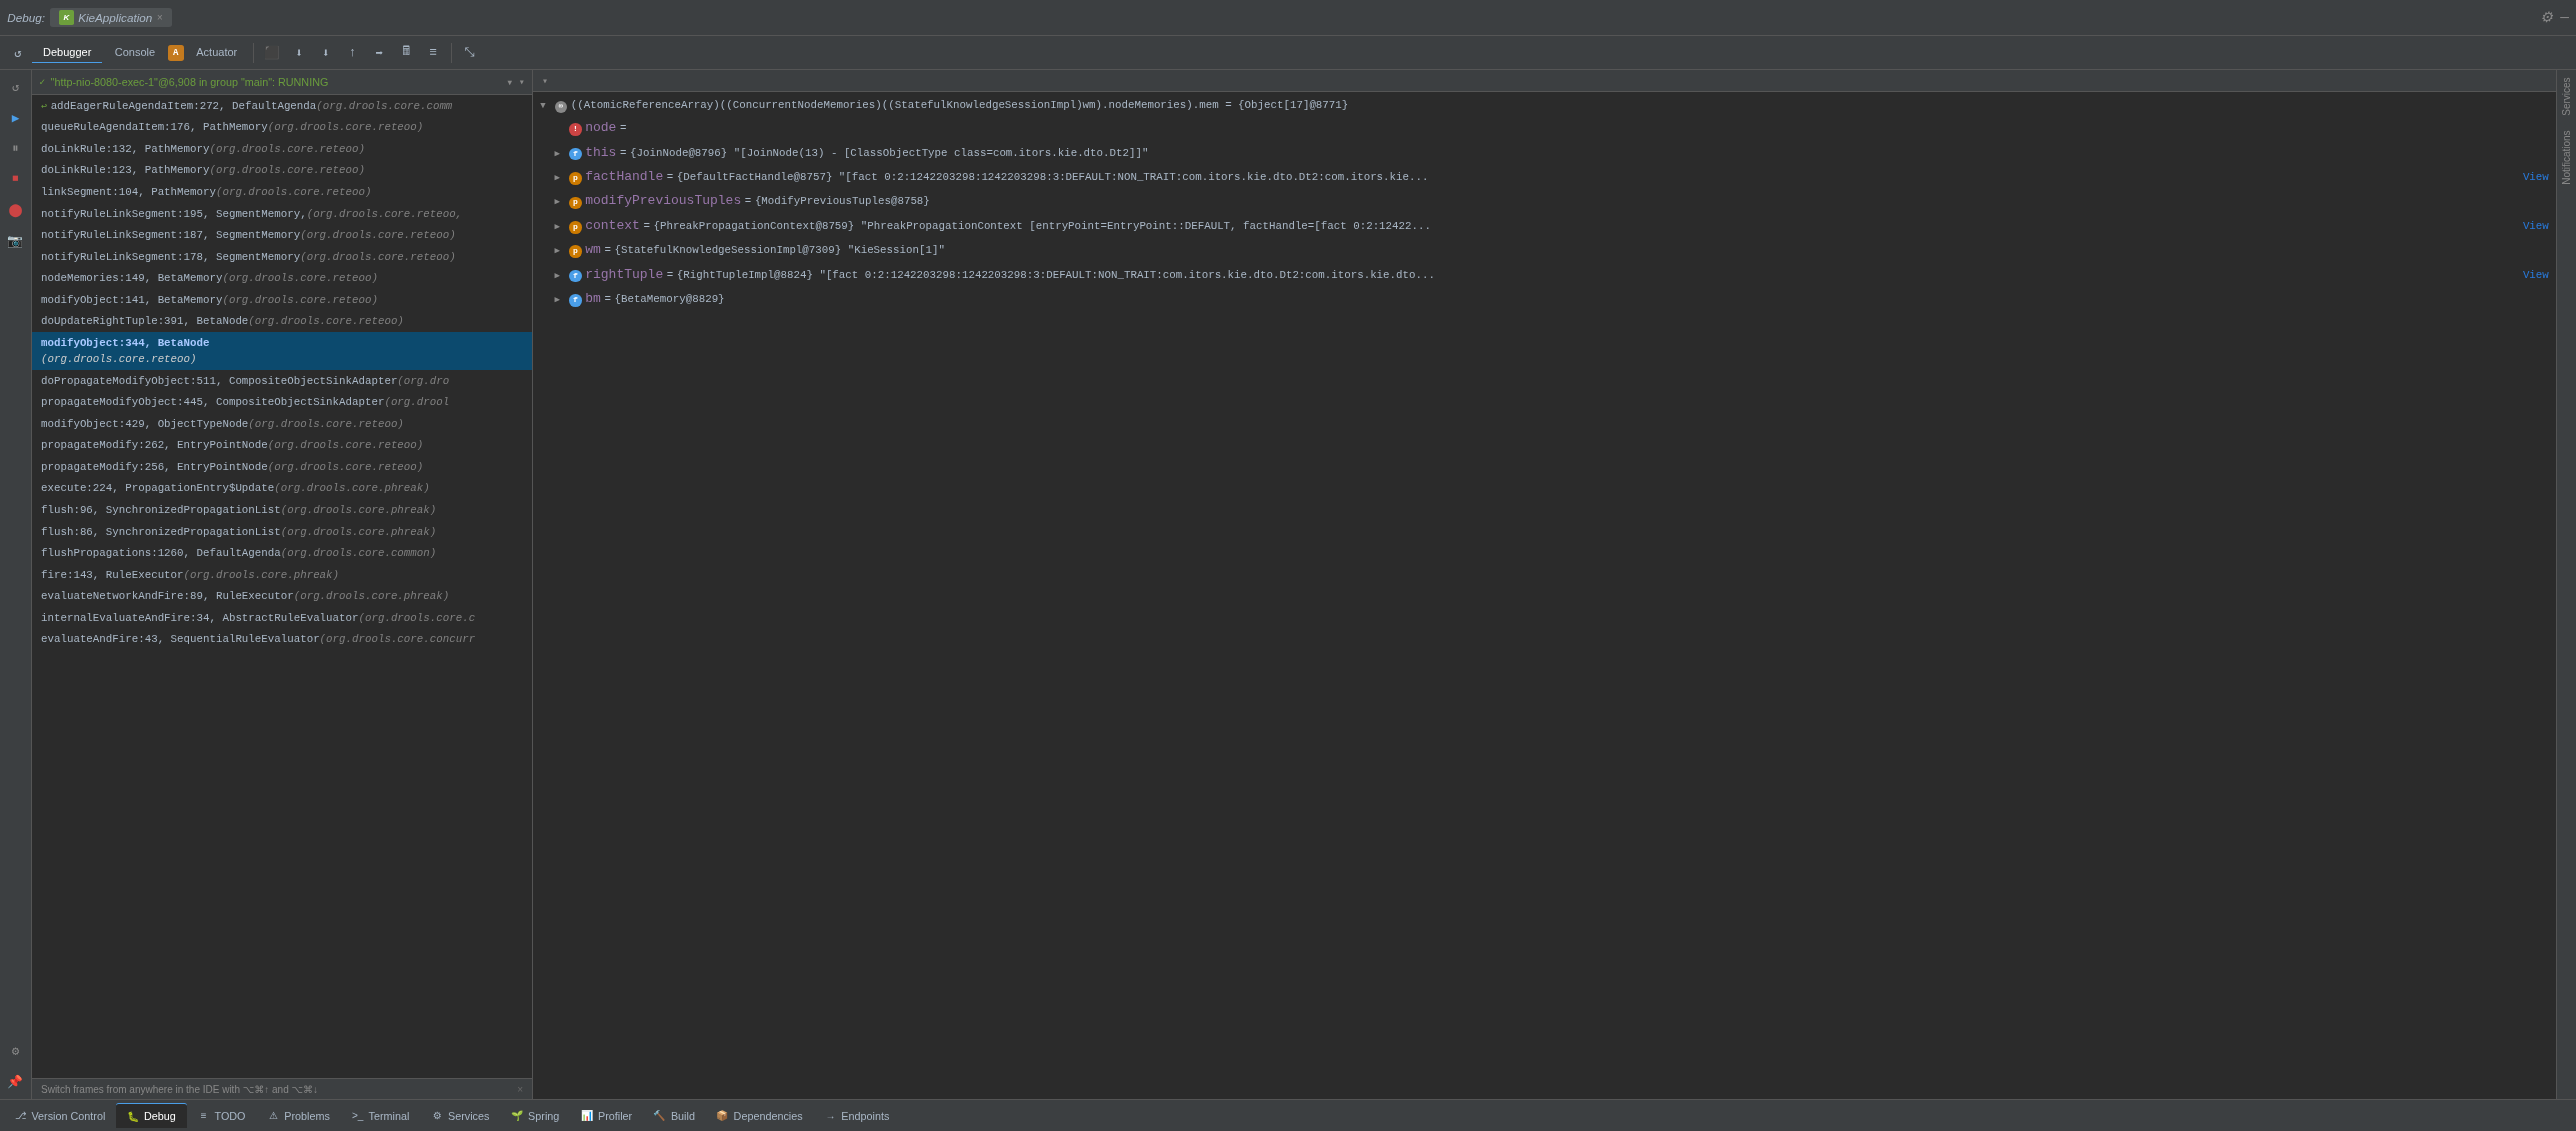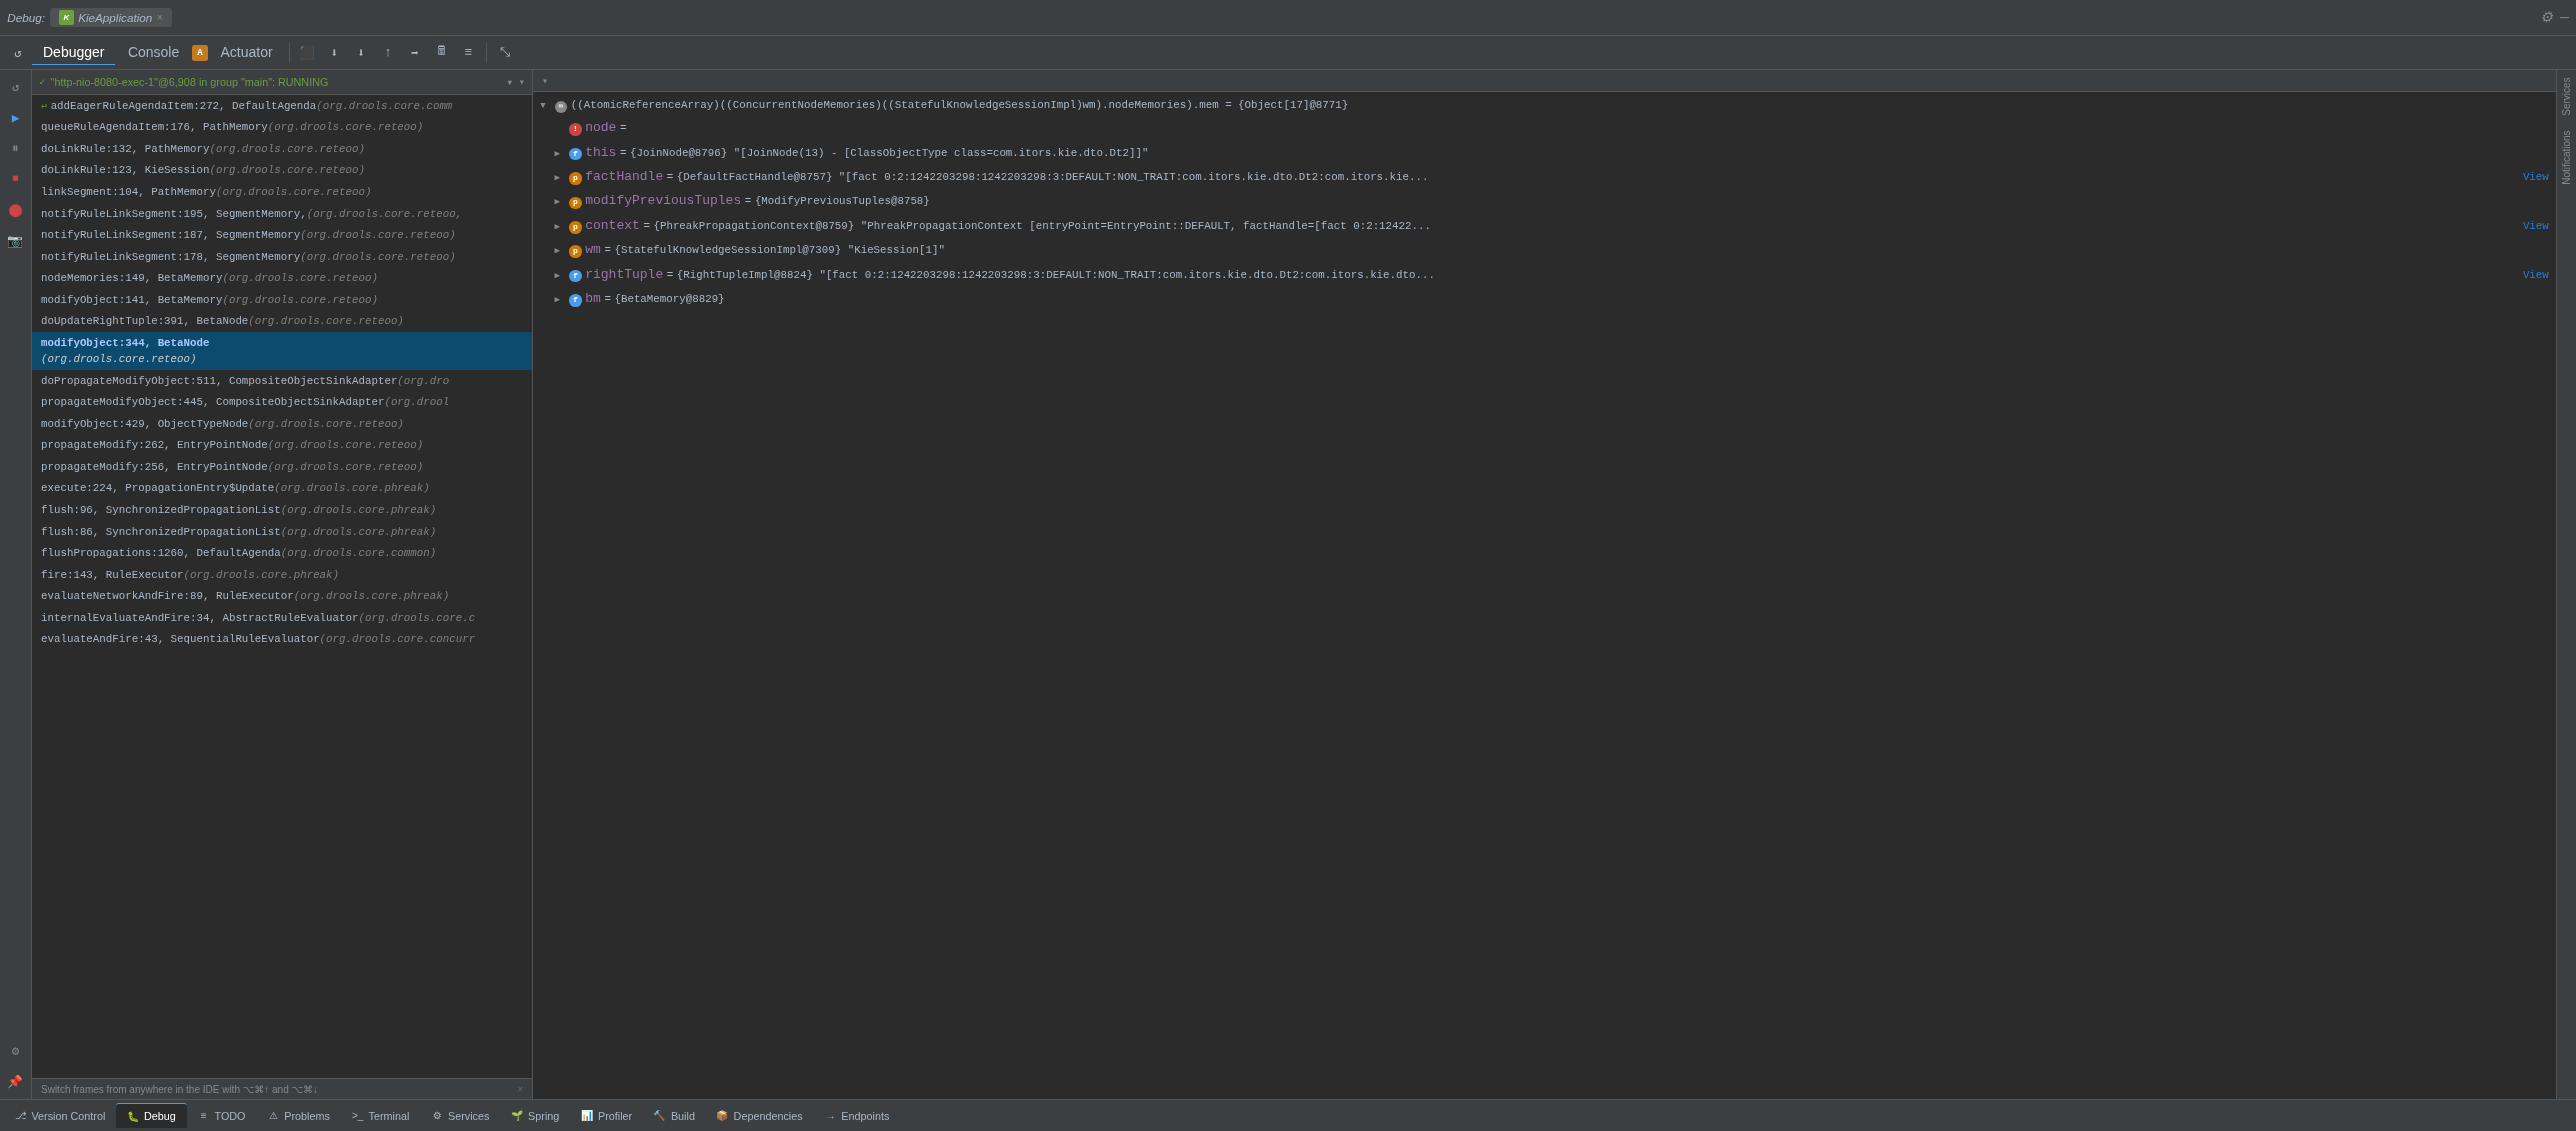--- a/index.html
+++ b/index.html
@@ -87,21 +87,21 @@
       align-items: center;
       justify-content: center;
       cursor: pointer;
       border-radius: 2.7px;
       color: #a9b7c6;
       font-size: 12.6px;
     }
     .tab-btn {
       padding: 3.6px 10.8px;
       font-family: sans-serif;
-      font-size: 14px;
+      font-size: 11px;
       cursor: pointer;
       color: #a9b7c6;
       border-bottom: 1.8px solid transparent;
     }
     .tab-btn.active {
       color: #ffffff;
       border-bottom: 1.8px solid #4a9ee8;
     }
     .toolbar-sep {
       width: 0.9px;
@@ -425,21 +425,21 @@
         </div>
         <div class="stack-frame">
           <span class="frame-method">queueRuleAgendaItem:176, PathMemory </span>
           <span class="frame-class">(org.drools.core.reteoo)</span>
         </div>
         <div class="stack-frame">
           <span class="frame-method">doLinkRule:132, PathMemory </span>
           <span class="frame-class">(org.drools.core.reteoo)</span>
         </div>
         <div class="stack-frame">
-          <span class="frame-method">doLinkRule:123, KieSession </span>
+          <span class="frame-method">doLinkRule:123, PathMemory </span>
           <span class="frame-class">(org.drools.core.reteoo)</span>
         </div>
         <div class="stack-frame">
           <span class="frame-method">linkSegment:104, PathMemory </span>
           <span class="frame-class">(org.drools.core.reteoo)</span>
         </div>
         <div class="stack-frame">
           <span class="frame-method">notifyRuleLinkSegment:195, SegmentMemory, </span>
           <span class="frame-class">(org.drools.core.reteoo,</span>
         </div>

